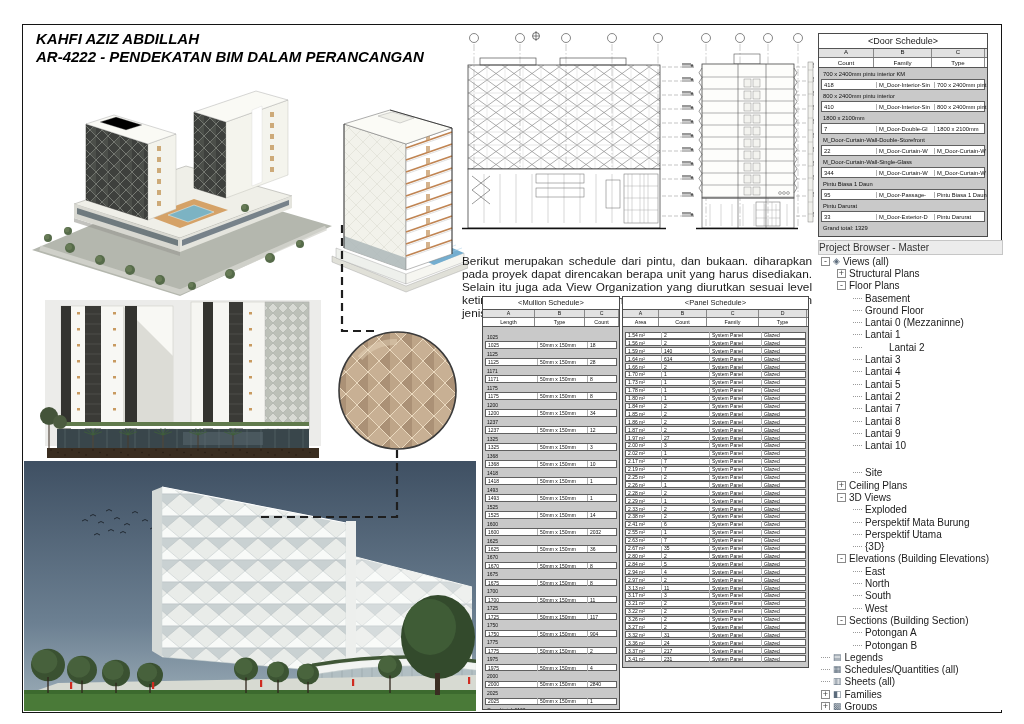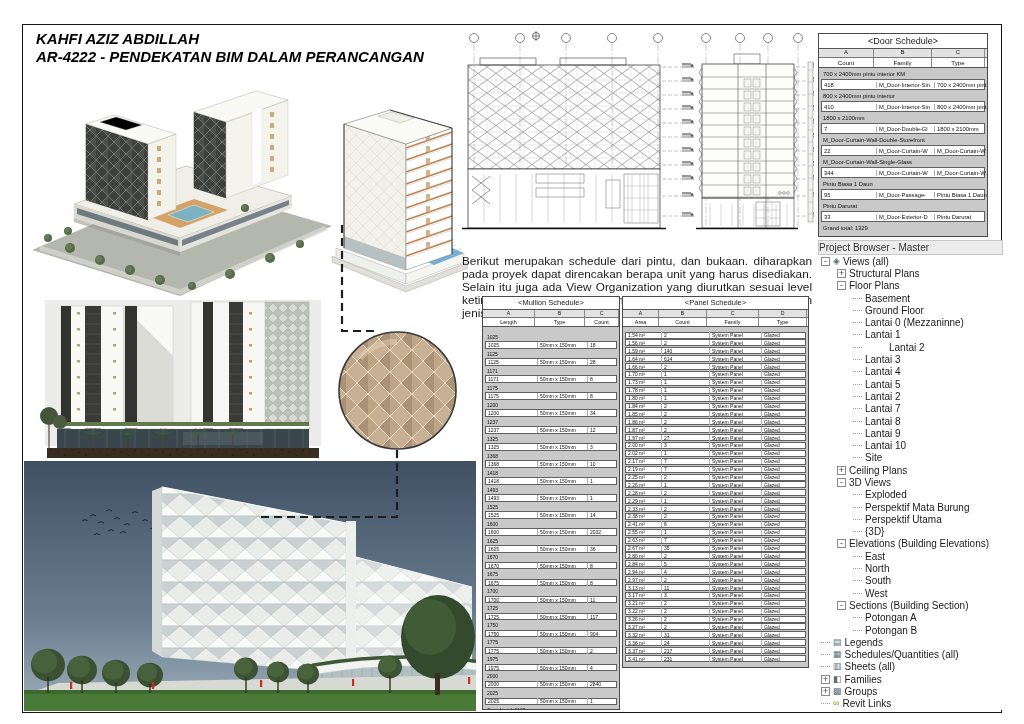--- a/index.html
+++ b/index.html
@@ -1181,21 +1181,21 @@
           <span class="pb-lbl">Lantai 8</span>
         </div>
         <div class="pb-row" style="padding-left: 35px;">
           <span class="pb-dash"></span>
           <span class="pb-lbl">Lantai 9</span>
         </div>
         <div class="pb-row" style="padding-left: 35px;">
           <span class="pb-dash"></span>
           <span class="pb-lbl">Lantai 10</span>
         </div>
-        <div class="pb-row" style="padding-left: 35px;">
+        <div class="pb-row" style="padding-left: 35px; margin-top: 15px;">
           <span class="pb-dash"></span>
           <span class="pb-lbl">Site</span>
         </div>
         <div class="pb-row" style="padding-left: 19px;">
           <span class="pb-exp">+</span>
           <span class="pb-lbl">Ceiling Plans</span>
         </div>
         <div class="pb-row" style="padding-left: 19px;">
           <span class="pb-exp">-</span>
           <span class="pb-lbl">3D Views</span>

